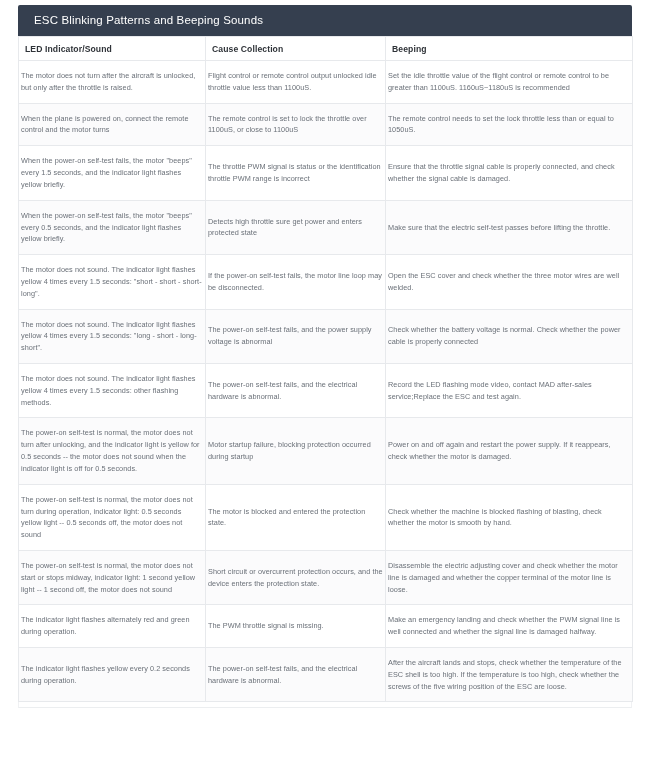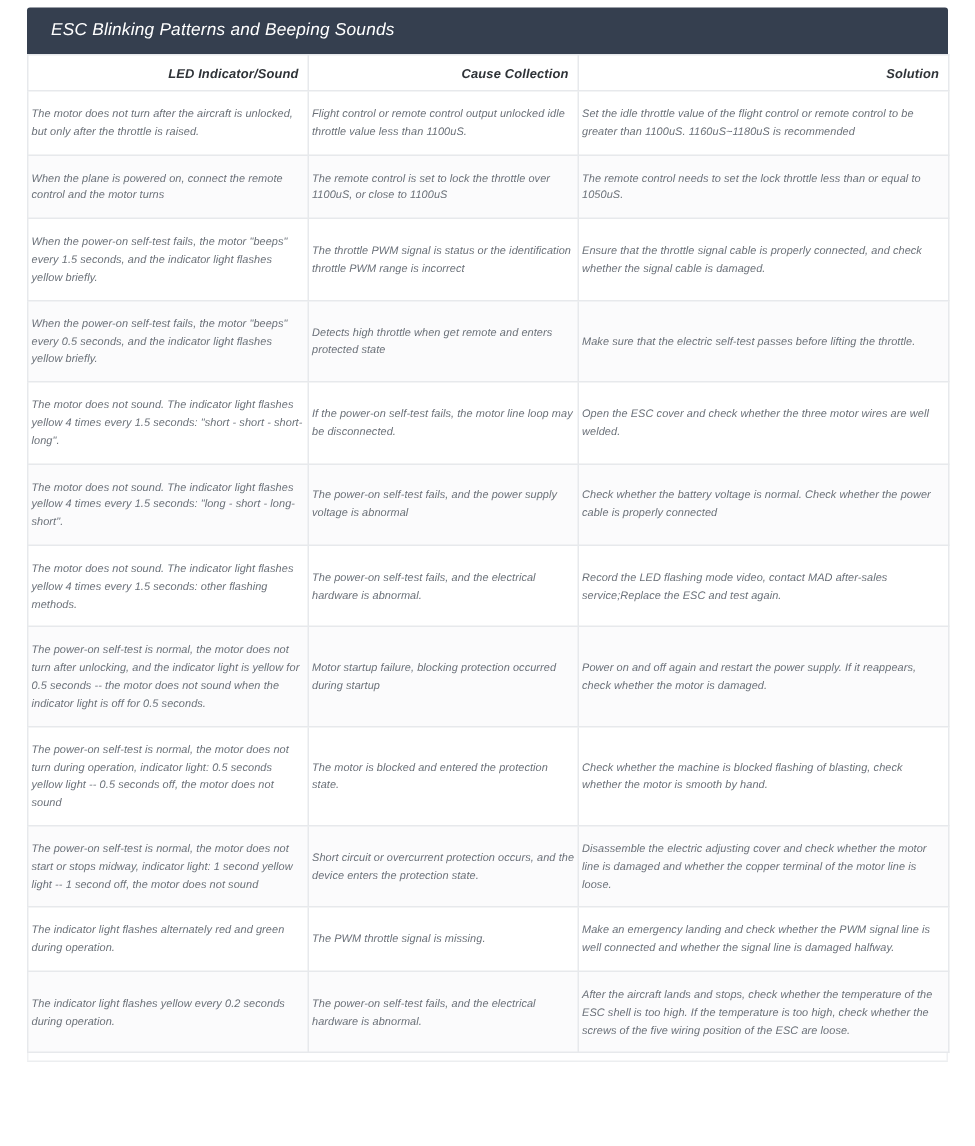--- a/index.html
+++ b/index.html
@@ -14,21 +14,20 @@
     font-family: "Liberation Sans", sans-serif;
     -webkit-font-smoothing: antialiased;
     color: #5b6168;
   }
   .page {
     position: relative;
     width: 650px;
     height: 764px;
     background: #ffffff;
     box-sizing: border-box;
-    font-style: italic;
   }
   .panel {
     position: absolute;
     left: 18px;
     top: 5px;
     width: 614px;
     background: #ffffff;
   }
   .panel-header {
     background: #353f4f;
@@ -62,21 +61,21 @@
     table-layout: fixed;
     background: #ffffff;
   }
   table.esc-table th,
   table.esc-table td {
     border: 1px solid #e7e9ec;
     vertical-align: middle;
     box-sizing: border-box;
   }
   table.esc-table th {
-    text-align: right;
+    text-align: left;
     font-size: 8.6px;
     font-weight: bold;
     color: #2f3338;
     height: 24px;
     padding: 4px 6px;
     background: #ffffff;
     letter-spacing: 0.1px;
   }
   table.esc-table td {
     font-size: 7.3px;
@@ -114,42 +113,42 @@
     <table class="esc-table">
       <colgroup>
         <col class="col-led">
         <col class="col-cause">
         <col class="col-sol">
       </colgroup>
       <thead>
         <tr>
           <th>LED Indicator/Sound</th>
           <th>Cause Collection</th>
-          <th>Solution</th>
+          <th>Beeping</th>
         </tr>
       </thead>
       <tbody>
           <tr>
             <td>The motor does not turn after the aircraft is unlocked, but only after the throttle is raised.</td>
             <td>Flight control or remote control output unlocked idle throttle value less than 1100uS.</td>
             <td>Set the idle throttle value of the flight control or remote control to be greater than 1100uS. 1160uS~1180uS is recommended</td>
           </tr>
           <tr>
             <td>When the plane is powered on, connect the remote control and the motor turns</td>
             <td>The remote control is set to lock the throttle over 1100uS, or close to 1100uS</td>
             <td>The remote control needs to set the lock throttle less than or equal to 1050uS.</td>
           </tr>
           <tr>
             <td>When the power-on self-test fails, the motor "beeps" every 1.5 seconds, and the indicator light flashes yellow briefly.</td>
             <td>The throttle PWM signal is status or the identification throttle PWM range is incorrect</td>
             <td>Ensure that the throttle signal cable is properly connected, and check whether the signal cable is damaged.</td>
           </tr>
           <tr>
             <td>When the power-on self-test fails, the motor "beeps" every 0.5 seconds, and the indicator light flashes yellow briefly.</td>
-            <td>Detects high throttle when get remote and enters protected state</td>
+            <td>Detects high throttle sure get power and enters protected state</td>
             <td>Make sure that the electric self-test passes before lifting the throttle.</td>
           </tr>
           <tr>
             <td>The motor does not sound. The indicator light flashes yellow 4 times every 1.5 seconds: "short - short - short-long".</td>
             <td>If the power-on self-test fails, the motor line loop may be disconnected.</td>
             <td>Open the ESC cover and check whether the three motor wires are well welded.</td>
           </tr>
           <tr>
             <td>The motor does not sound. The indicator light flashes yellow 4 times every 1.5 seconds: "long - short - long-short".</td>
             <td>The power-on self-test fails, and the power supply voltage is abnormal</td>

